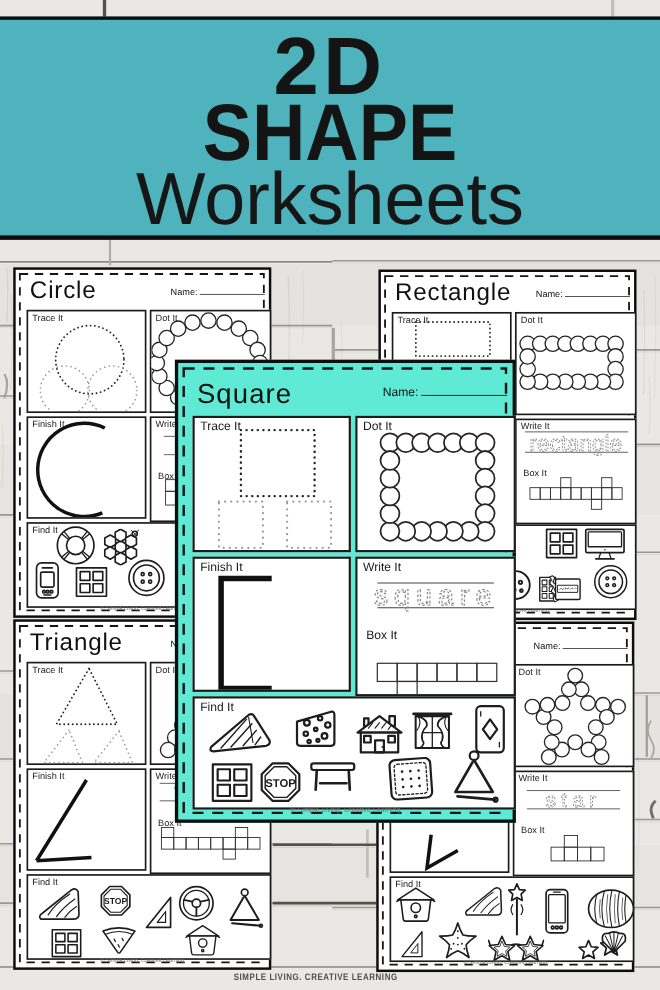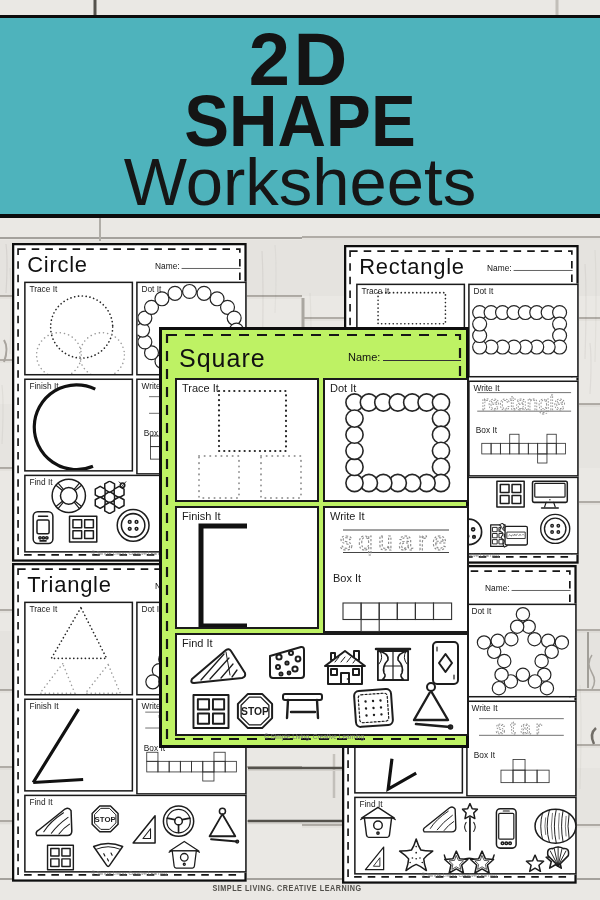--- a/index.html
+++ b/index.html
@@ -548,21 +548,21 @@
       <svg style="position:absolute;left:250px;top:68px" width="28" height="27" viewBox="0 0 26 25" fill="none" stroke="#1d1d1d" stroke-width="2" stroke-linecap="round" stroke-linejoin="round">
         <path d="M13,1L16.2,8.6L24.4,9.3L18.2,14.7L20.1,22.7L13,18.5L5.9,22.7L7.8,14.7L1.6,9.3L9.8,8.6Z" fill="#fff"></path>
       </svg>
       <svg style="position:absolute;left:252px;top:62px" width="31" height="29" viewBox="0 0 30 27" fill="none" stroke="#1d1d1d" stroke-width="2" stroke-linecap="round" stroke-linejoin="round">
         <path d="M15,26 L2,13 Q0,3 8,4 Q15,0 22,4 Q30,3 28,13 Z" fill="#fff"></path>
         <path d="M15,26 L5,7 M15,26 L10,4 M15,26 L15,2 M15,26 L20,4 M15,26 L25,7" stroke-width="1.2"></path>
       </svg>
     </div>
     <div style="position:absolute;left:0;top:403px;width:100%;text-align:center;font-family:'Liberation Sans',sans-serif;font-size:6.5px;color:#777">© Simple Living. Creative Learning</div>
   </div>
-<div style="position:absolute;left:159px;top:327px;width:310px;height:421px;background:#bef264;border:3.5px solid #0e0e0e;box-sizing:border-box;transform:scale(1.0);transform-origin:0 0">
+<div style="position:absolute;left:159px;top:327px;width:310px;height:421px;background:#5eead4;border:3.5px solid #0e0e0e;box-sizing:border-box;transform:scale(1.0);transform-origin:0 0">
     <svg style="position:absolute;left:0;top:0" width="303" height="414" viewBox="0 0 303 414">
       <rect x="5" y="5" width="293" height="404" fill="none" stroke="#161616" stroke-width="2.2" stroke-dasharray="10 8"></rect>
     </svg>
     <div style="position:absolute;left:17px;top:14px;font-family:'Liberation Sans',sans-serif;font-size:25px;letter-spacing:1px;color:#111">Square</div>
     <div style="position:absolute;left:186px;top:21px;font-family:'Liberation Sans',sans-serif;font-size:11px;color:#111">Name: <span style="display:inline-block;width:78px;border-bottom:1.2px solid #333"></span></div>
     <div style="position:absolute;left:13px;top:48px;width:144px;height:124px;border:2px solid #1b1b1b;box-sizing:border-box;background:#fff">
       <div style="position:absolute;left:5px;top:2px;font-family:'Liberation Sans',sans-serif;font-size:11px;color:#1b1b1b;">Trace It</div>
       <svg style="position:absolute;left:0;top:0" width="140" height="120" viewBox="0 0 140 120" fill="#fff" stroke="#262626" stroke-width="1.8">
 <rect x="42" y="11" width="67" height="60" fill="none" stroke-width="2.2" stroke-linecap="round" stroke-dasharray="0.1 5"></rect>
 <rect x="22" y="76" width="40" height="42" fill="none" stroke="#9a9a9a" stroke-width="2" stroke-linecap="round" stroke-dasharray="0.1 5.5"></rect>

